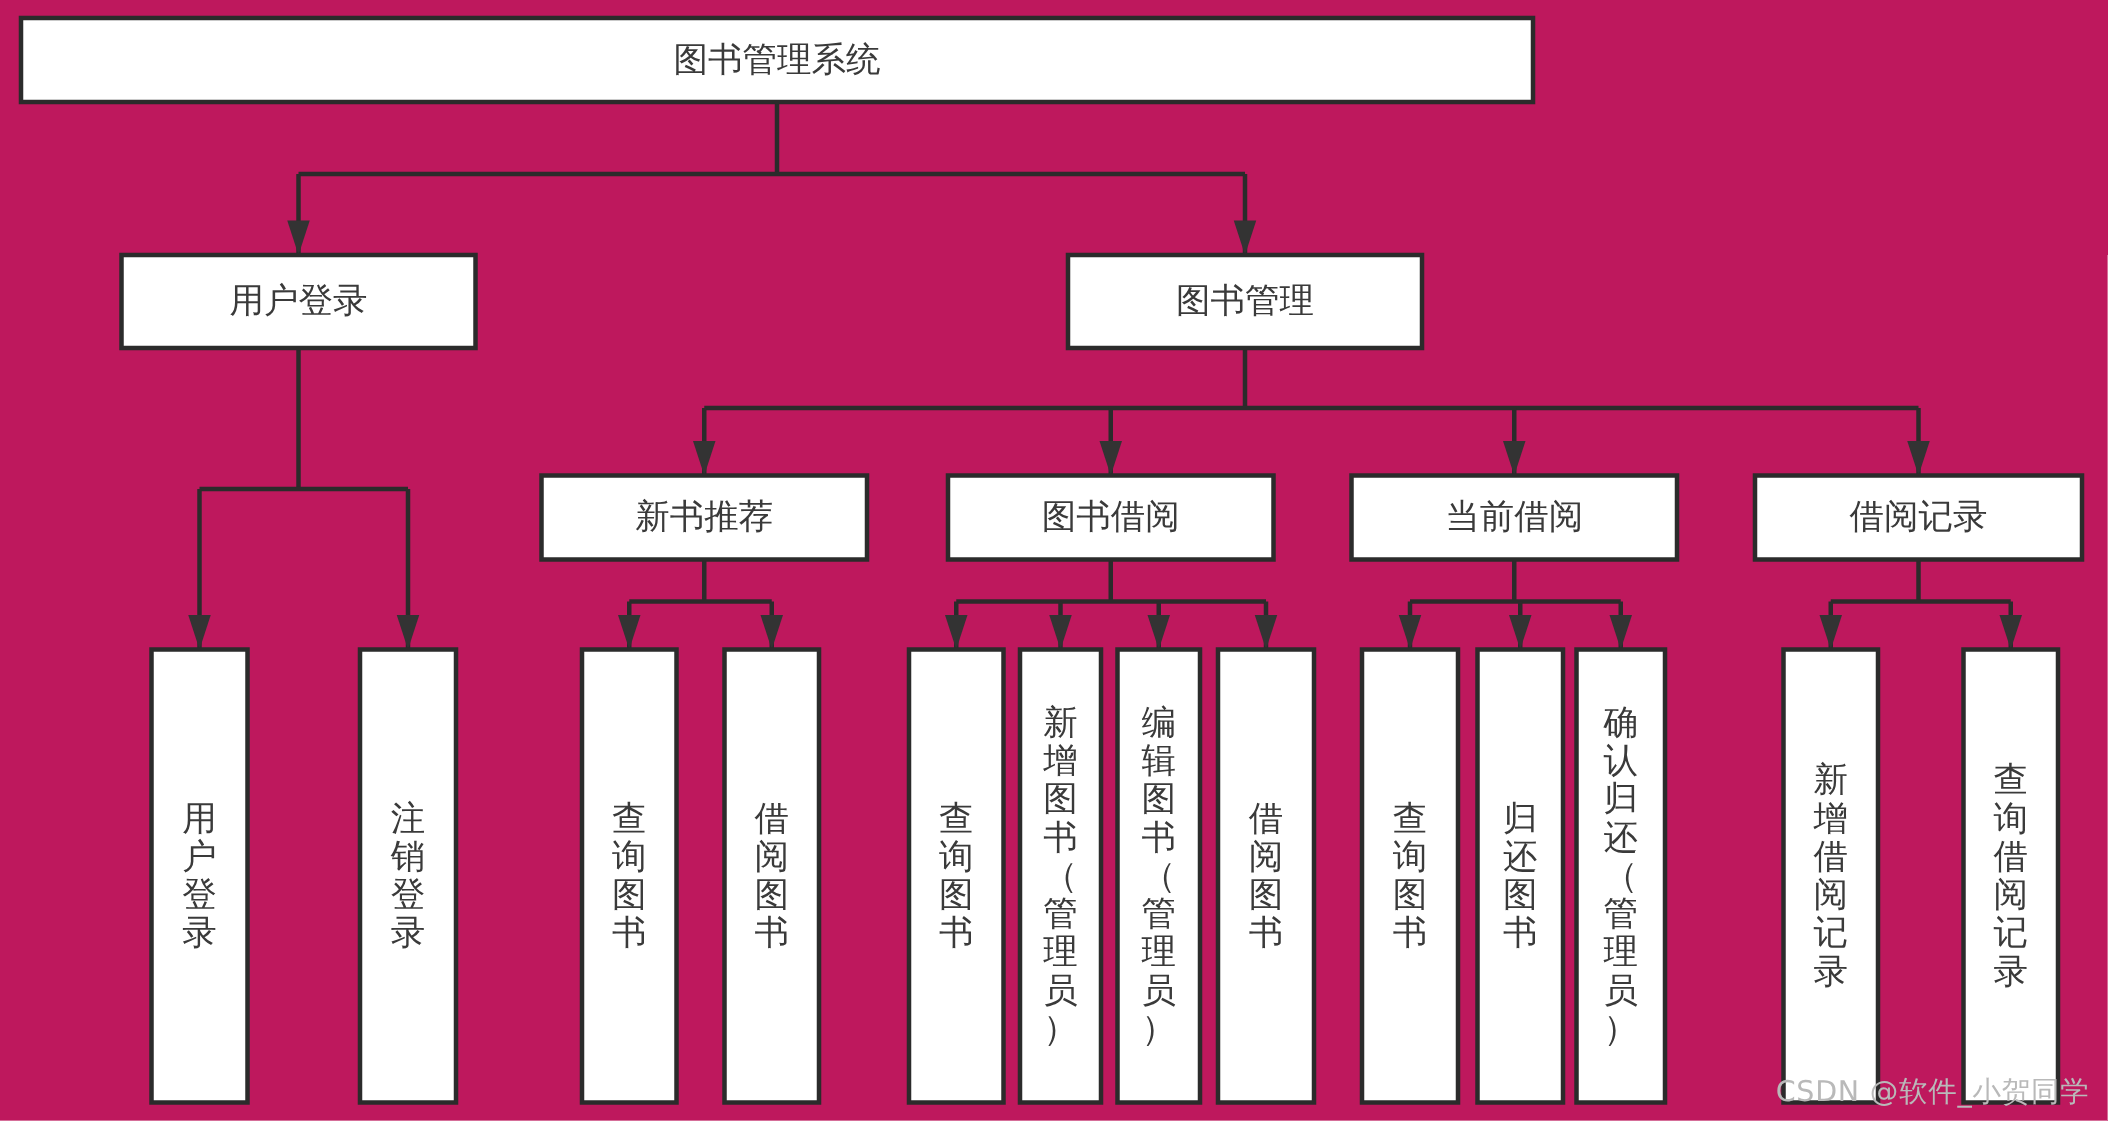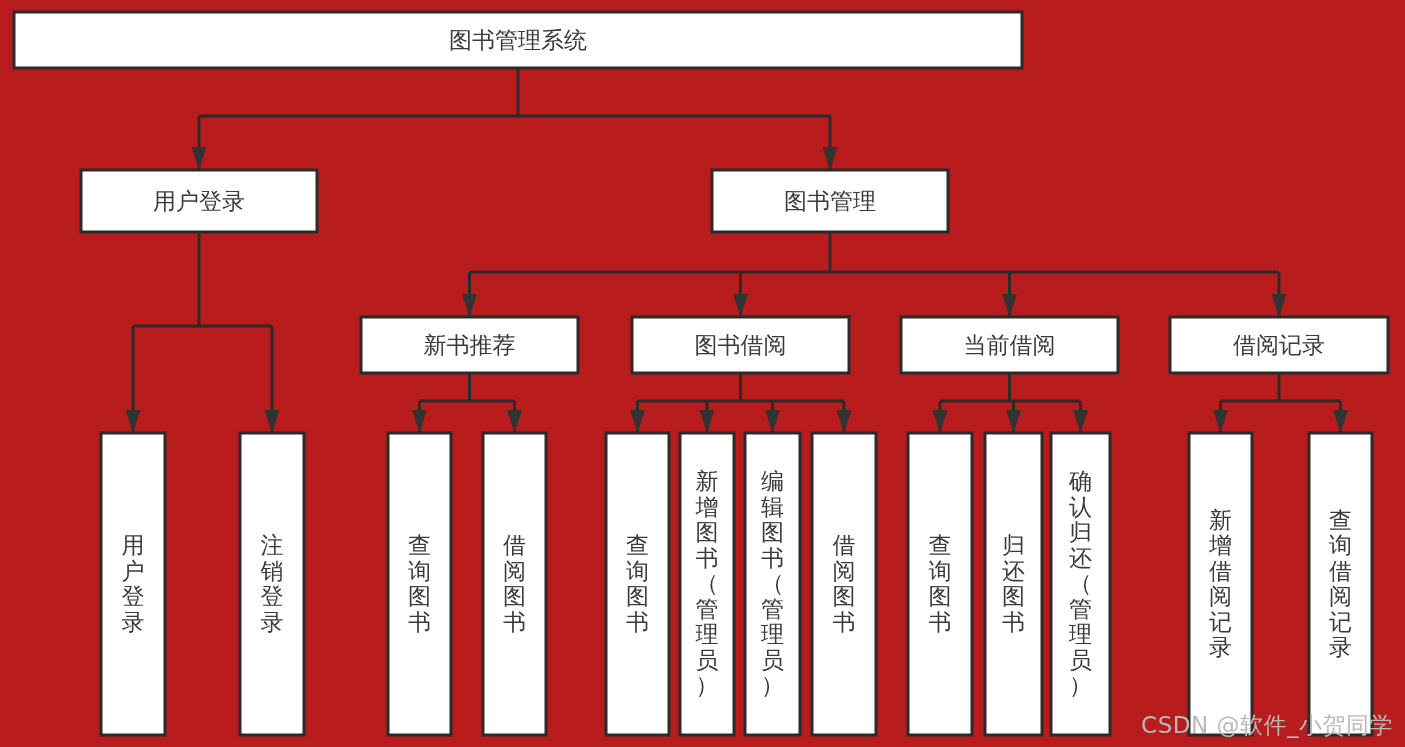--- a/index.html
+++ b/index.html
@@ -11,21 +11,21 @@
   body {
     width: 1405px;
     height: 747px;
     overflow: hidden;
     font-family: "DejaVu Sans", "Liberation Sans", sans-serif;
   }
   #diagram-root {
     position: relative;
     width: 1405px;
     height: 747px;
-    background: #b91c1c;
+    background: #be185d;
   }
   svg.diagram-canvas {
     position: absolute;
     top: 0;
     left: 0;
     width: 1405px;
     height: 747px;
     display: block;
   }
   .node-box {
@@ -57,21 +57,21 @@
     fill: #3a3a3a;
     font-family: "DejaVu Sans", "Liberation Sans", sans-serif;
     font-size: 23px;
     text-anchor: middle;
   }
   .watermark-text {
     position: absolute;
     right: 12px;
     bottom: 6px;
     font-family: "DejaVu Sans", "Liberation Sans", sans-serif;
-    font-size: 23px;
+    font-size: 19px;
     color: #b9b9b9;
     white-space: nowrap;
     letter-spacing: 0.5px;
     pointer-events: none;
   }
 </style>
 </head>
 <body>
 
 <div id="diagram-root">

